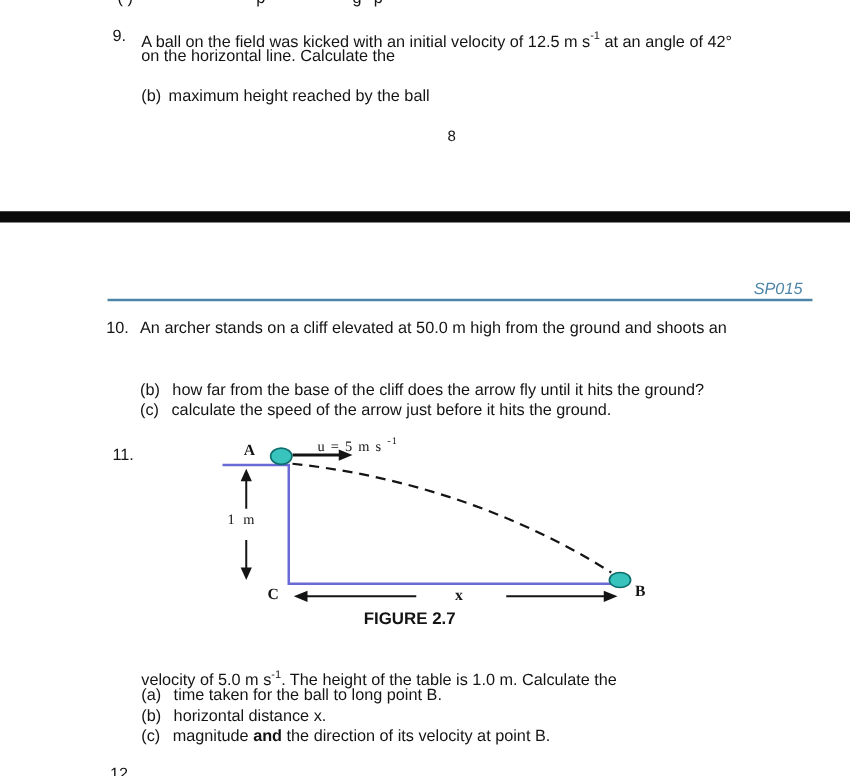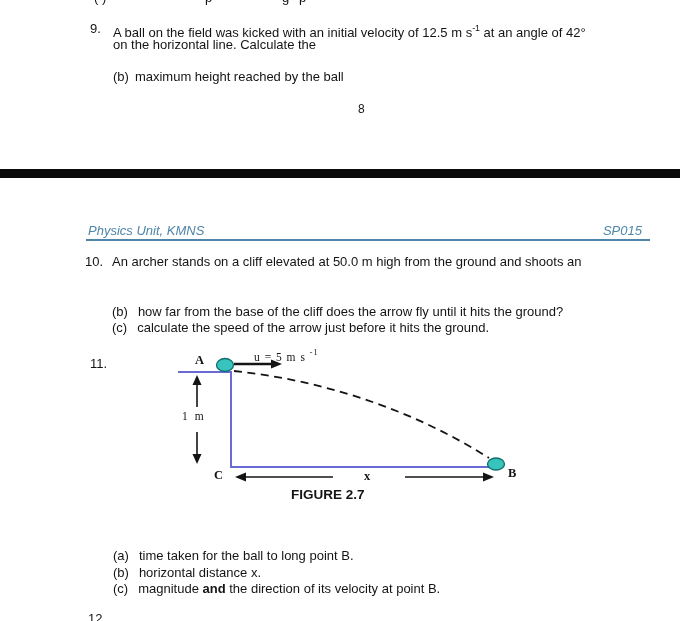--- a/index.html
+++ b/index.html
@@ -43,21 +43,20 @@
   <div class="line" style="left:113px;top:21px"><span>A ball on the field was kicked with an initial velocity of 12.5 m s</span><sup>-1</sup><span> at an angle of 42°</span></div>
   <div class="line" style="left:113px;top:37px"><span>on the horizontal line. Calculate the</span></div>
   <div class="line item" style="left:113px;top:69px">
     <span class="ilabel">(b)</span><span><span>maximum height reached by the ball</span></span>
   </div>
 
   <div class="pagenum" style="left:358px;top:102px">8</div>
 
   <div class="divider" style="top:169px;height:9px"></div>
 
-  <div class="hdr" style="left:88px;top:223px">Physics Unit, KMNS</div>
   <div class="hdr" style="right:38px;top:223px">SP015</div>
   <div class="hdr-rule" style="left:86px;top:239px;width:564px;height:2px"></div>
 
   <div class="num" style="left:85px;top:254px">10.</div>
   <div class="line" style="left:112px;top:254px"><span>An archer stands on a cliff elevated at 50.0 m high from the ground and shoots an</span></div>
   <div class="line item g10" style="left:112px;top:303.5px">
     <span class="ilabel">(b)</span><span><span>how far from the base of the cliff does the arrow fly until it hits the ground?</span></span>
   </div>
   <div class="line item g10" style="left:112px;top:320px">
     <span class="ilabel">(c)</span><span><span>calculate the speed of the arrow just before it hits the ground.</span></span>
@@ -90,20 +89,21 @@
     </svg>
     <div class="figlabel" style="left:110px;top:5px">A</div>
     <div class="figtext" style="left:169px;top:1px;letter-spacing:1px"><span>u = 5  m s </span><sup>-1</sup></div>
     <div class="figtext" style="left:97px;top:62px;letter-spacing:2px">1 m</div>
     <div class="figlabel" style="left:129px;top:120px">C</div>
     <div class="figlabel" style="left:279px;top:121px">x</div>
     <div class="figlabel" style="left:423px;top:118px">B</div>
   </div>
   <div class="caption" style="left:291px;top:487px">FIGURE 2.7</div>
 
+  <div class="line" style="left:113px;top:531.5px"><span>velocity of 5.0 m s</span><sup>-1</sup><span>. The height of the table is 1.0 m. Calculate the</span></div>
   <div class="line item g10" style="left:113px;top:548px">
     <span class="ilabel">(a)</span><span><span>time taken for the ball to long point B.</span></span>
   </div>
   <div class="line item g10" style="left:113px;top:564.5px">
     <span class="ilabel">(b)</span><span><span>horizontal distance x.</span></span>
   </div>
   <div class="line item g10" style="left:113px;top:581px">
     <span class="ilabel">(c)</span><span><span>magnitude </span><b>and</b><span> the direction of its velocity at point B.</span></span>
   </div>
 

